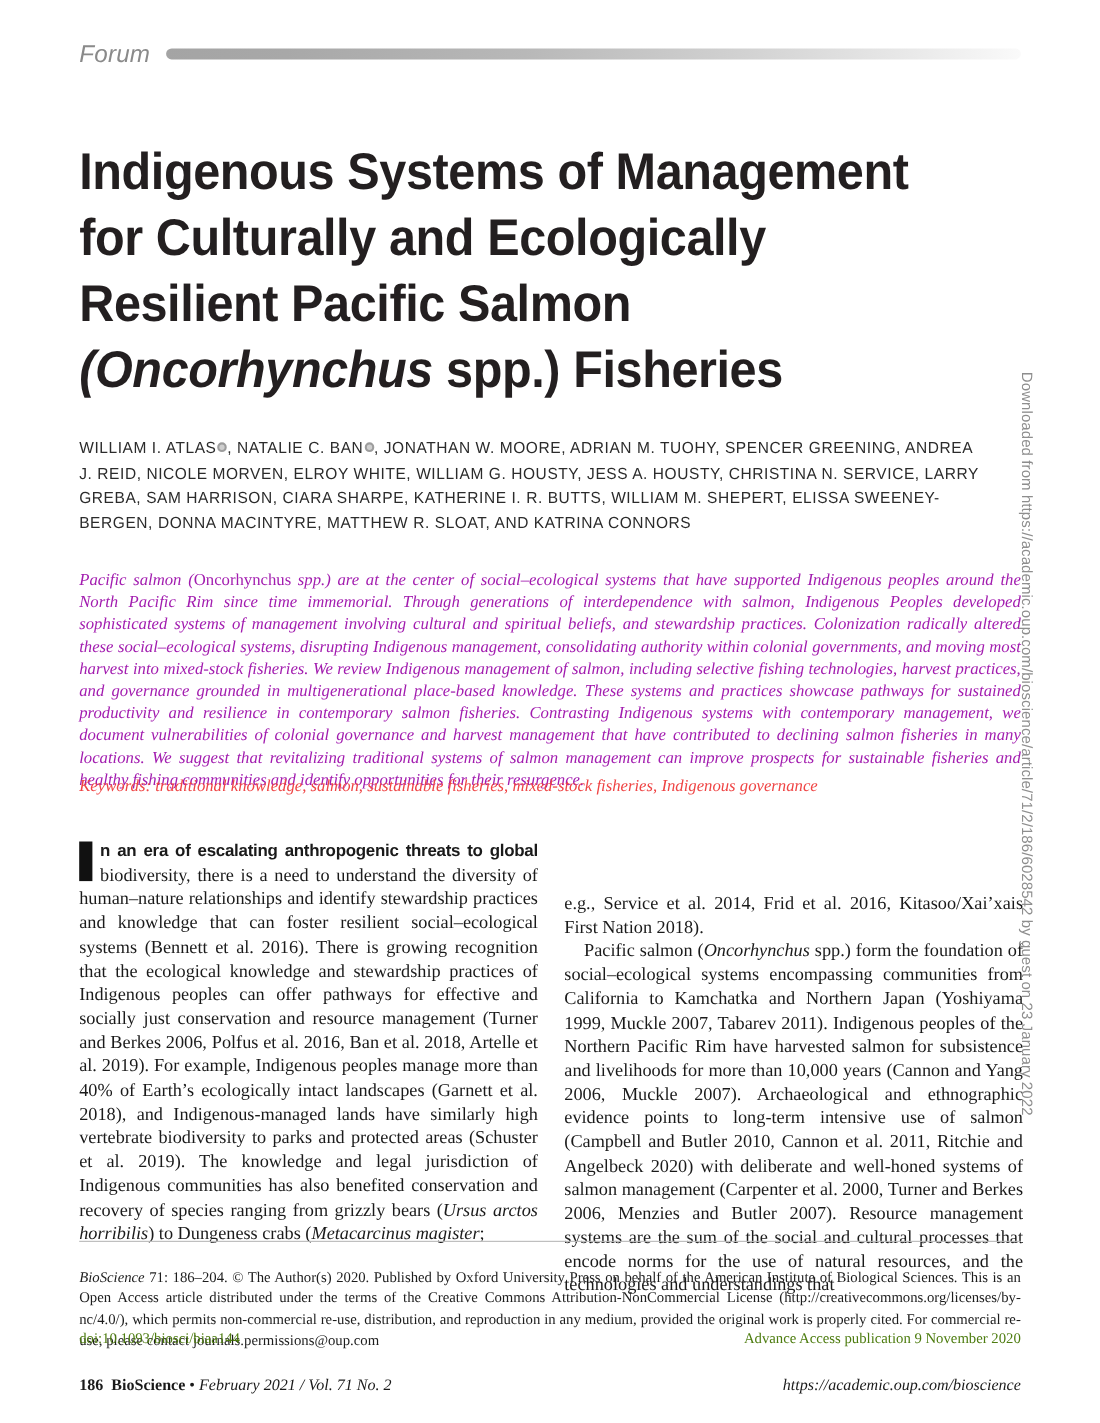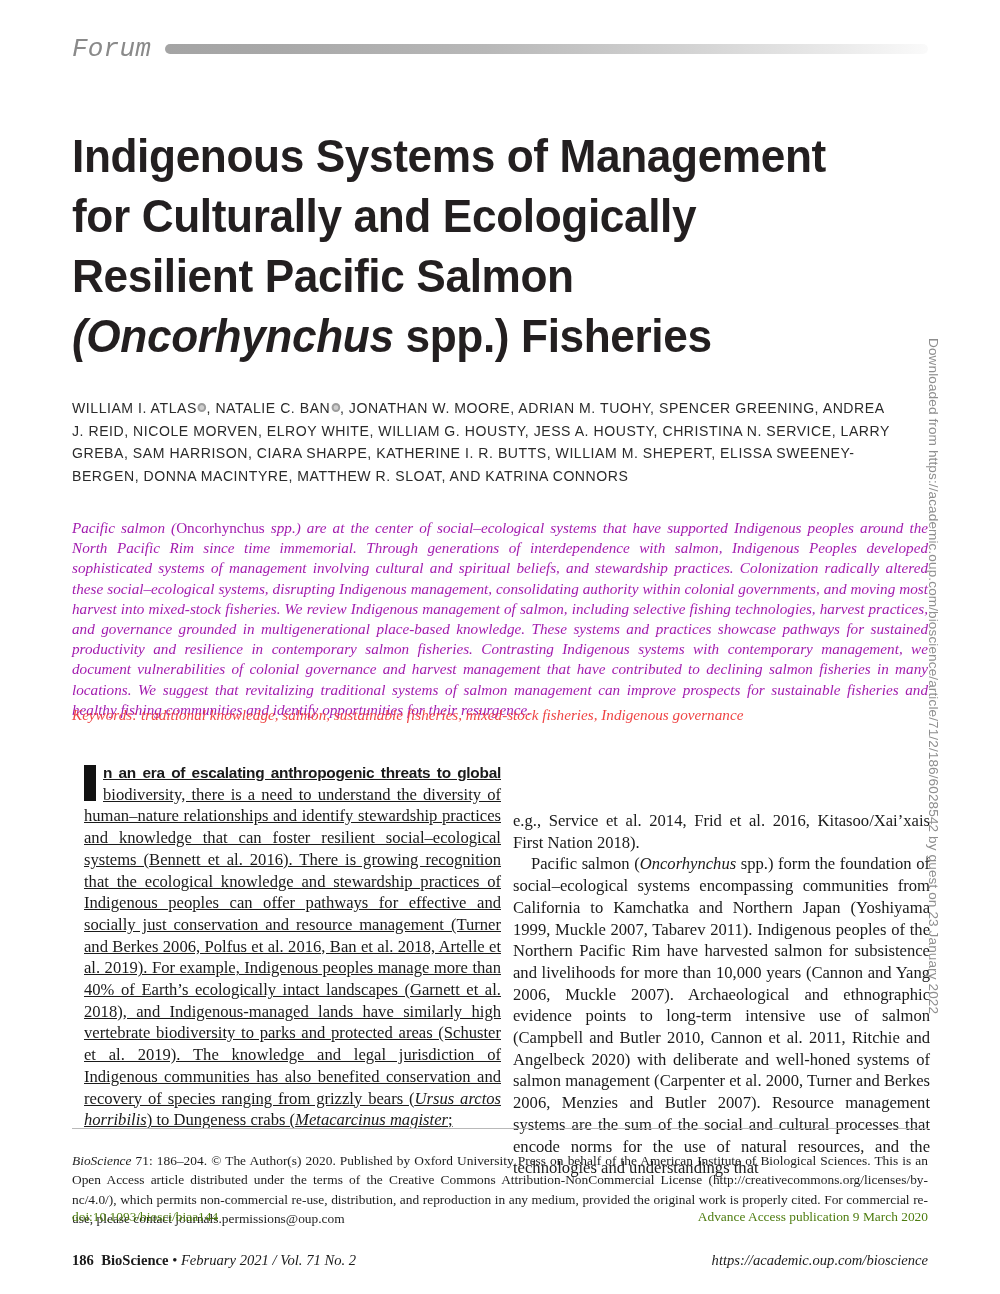--- a/index.html
+++ b/index.html
@@ -27,23 +27,23 @@
   .forum-header {
     position: absolute;
     left: 72px;
     top: 36px;
     width: 856px;
     height: 26px;
     display: flex;
     align-items: center;
   }
   .forum-label {
-    font-family: Liberation Mono, monospace;
+    font-family: Liberation Sans, sans-serif;
     font-style: italic;
-    font-size: 26px;
+    font-size: 22px;
     color: #8a8a8a;
     letter-spacing: 0.2px;
     padding-right: 14px;
     white-space: nowrap;
   }
   .forum-rule {
     flex: 1;
     height: 10px;
     border-radius: 5px;
     background: linear-gradient(to right, #a4a4a4 0%, #a8a8a8 14%, #b8b8b8 42%, #d2d2d2 68%, #eaeaea 88%, #fafafa 100%);
@@ -130,21 +130,21 @@
   .col {
     position: absolute;
     top: 0;
     width: 417px;
     font-family: "Liberation Serif", serif;
     font-size: 16.6px;
     line-height: 21.7px;
     text-align: justify;
     color: #1a1a1a;
   }
-  .col-left  { left: 12px; text-decoration: underline; }
+  .col-left  { left: 0; }
   .col-right { left: 441px; margin-top: 48px; }
 
   .col p { margin: 0; }
   .col .ital { font-style: italic; }
   .lead-bold { font-weight: bold; font-family: "Liberation Sans", sans-serif; font-size: 15.4px; letter-spacing: -0.25px;}
 
   .dropcap {
     float: left;
     width: 12px;
     height: 36px;
@@ -255,21 +255,21 @@
       <p>e.g., Service et al. 2014, Frid et al. 2016, Kitasoo/Xai’xais First Nation 2018).</p>
       <p class="indent"><span>Pacific salmon (</span><span class="ital">Oncorhynchus</span><span> spp.) form the foundation of social–ecological systems encompassing communities from California to Kamchatka and Northern Japan (Yoshiyama 1999, Muckle 2007, Tabarev 2011). Indigenous peoples of the Northern Pacific Rim have harvested salmon for subsistence and livelihoods for more than 10,000 years (Cannon and Yang 2006, Muckle 2007). Archaeological and ethnographic evidence points to long-term intensive use of salmon (Campbell and Butler 2010, Cannon et al. 2011, Ritchie and Angelbeck 2020) with deliberate and well-honed systems of salmon management (Carpenter et al. 2000, Turner and Berkes 2006, Menzies and Butler 2007). Resource management systems are the sum of the social and cultural processes that encode norms for the use of natural resources, and the technologies and understandings that</span></p>
     </div>
 
   </div>
 
   <div class="rule-thin"></div>
   <div class="copyright"><span class="ital">BioScience</span><span> 71: 186–204. © The Author(s) 2020. Published by Oxford University Press on behalf of the American Institute of Biological Sciences. This is an Open Access article distributed under the terms of the Creative Commons Attribution-NonCommercial License (http://creativecommons.org/licenses/by-nc/4.0/), which permits non-commercial re-use, distribution, and reproduction in any medium, provided the original work is properly cited. For commercial re-use, please contact journals.permissions@oup.com</span></div>
   <div class="doi-row">
     <span>doi:10.1093/biosci/biaa144</span>
-    <span>Advance Access publication 9 March 2020</span>
+    <span>Advance Access publication 9 November 2020</span>
   </div>
 
   <div class="page-footer">
     <span class="pf-left"><span class="pn">186</span>&nbsp;&nbsp;<span class="jn">BioScience</span>&nbsp;<span>•</span>&nbsp;<span class="iss">February 2021 / Vol. 71 No. 2</span></span>
     <span class="pf-right">https://academic.oup.com/bioscience</span>
   </div>
 
   <div class="watermark">Downloaded from https://academic.oup.com/bioscience/article/71/2/186/6028542 by guest on 23 January 2022</div>
 
 </div>

